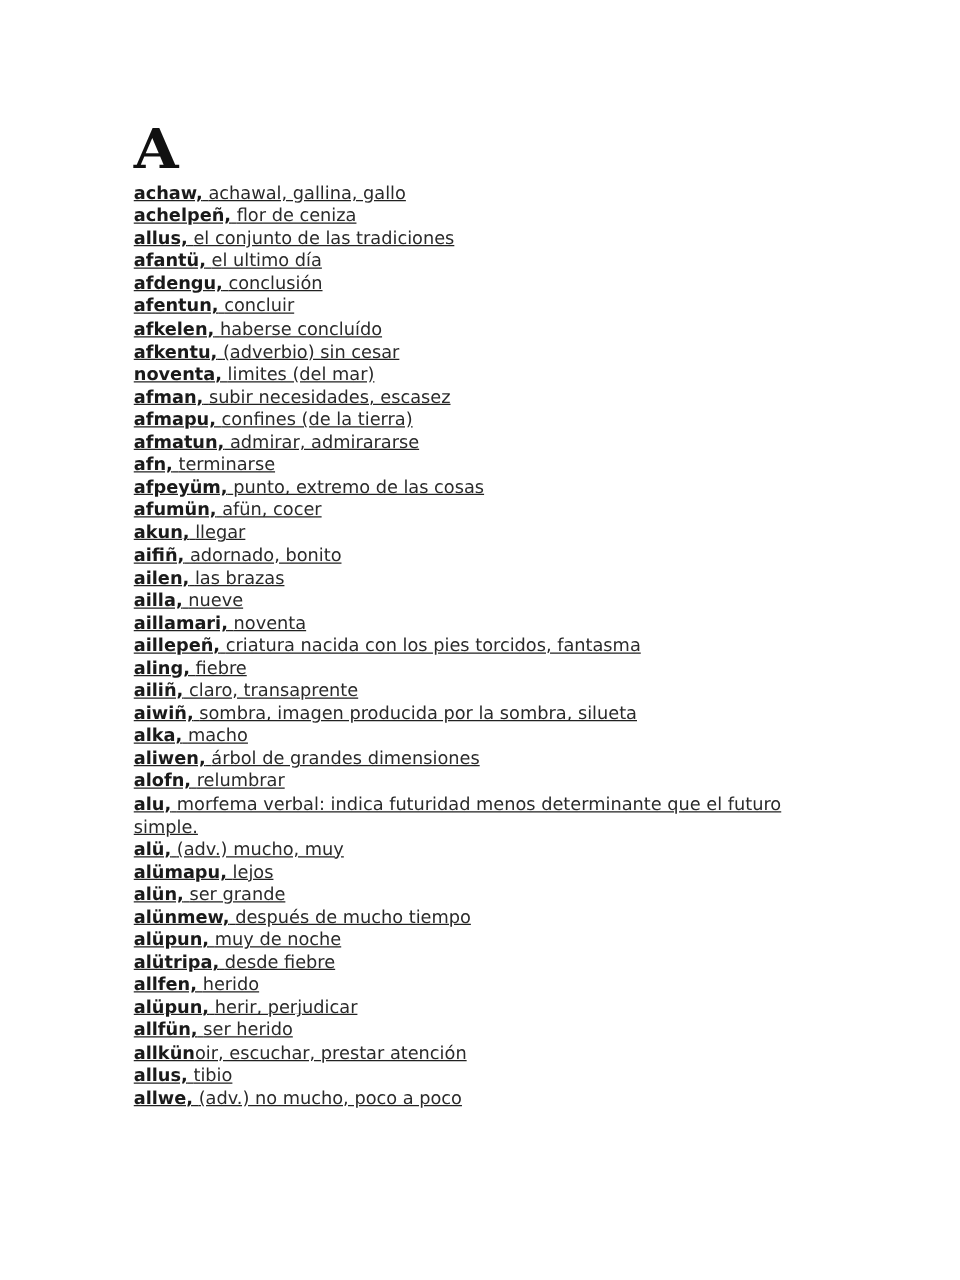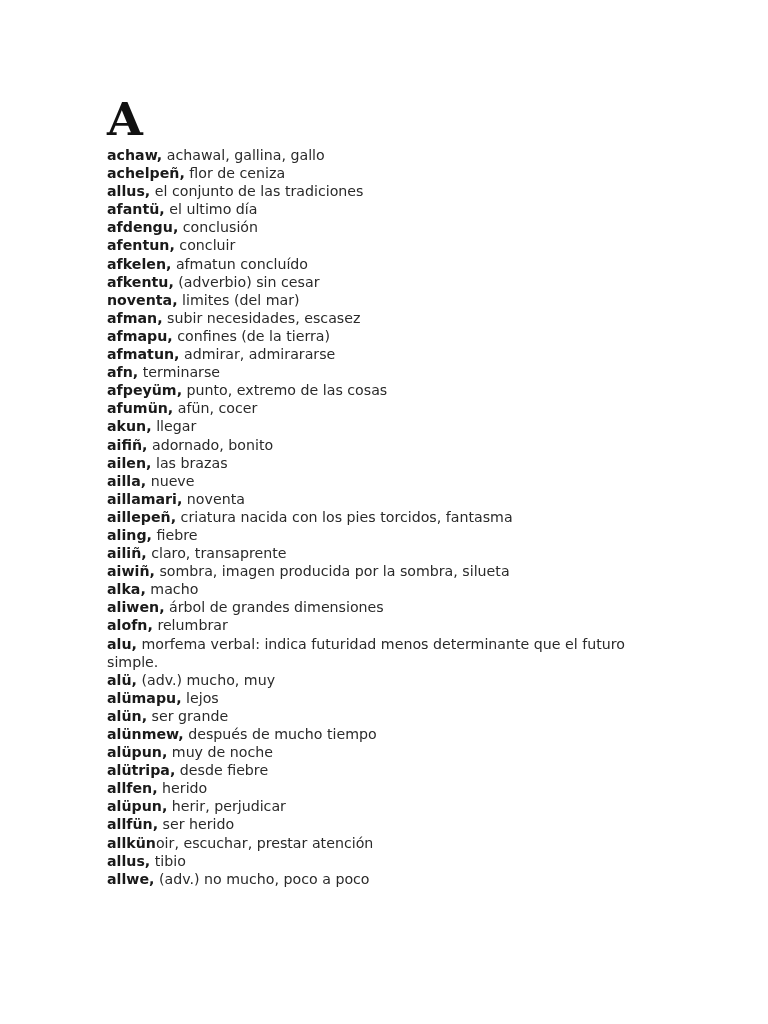--- a/index.html
+++ b/index.html
@@ -37,20 +37,21 @@
       list-style: none;
       margin: 0;
       padding: 0;
     }
     .entry {
       font-size: 14.2px;
       line-height: 18.1px;
       margin: 0;
       padding: 0;
       white-space: normal;
+      text-decoration: underline;
     }
     .term {
       font-weight: bold;
       color: #1a1a1a;
     }
     .sep {
       white-space: pre;
     }
     .def {
       color: #2a2a2a;
@@ -62,21 +63,21 @@
 <div class="page">
   <h1 class="letter-heading">A</h1>
   <ul class="entries">
 
   <li class="entry"><span class="term">achaw,</span><span class="sep"> </span><span class="def">achawal, gallina, gallo</span></li>
       <li class="entry"><span class="term">achelpeñ,</span><span class="sep"> </span><span class="def">flor de ceniza</span></li>
       <li class="entry"><span class="term">allus,</span><span class="sep"> </span><span class="def">el conjunto de las tradiciones</span></li>
       <li class="entry"><span class="term">afantü,</span><span class="sep"> </span><span class="def">el ultimo día</span></li>
       <li class="entry"><span class="term">afdengu,</span><span class="sep"> </span><span class="def">conclusión</span></li>
       <li class="entry"><span class="term">afentun,</span><span class="sep"> </span><span class="def">concluir</span></li>
-      <li class="entry"><span class="term">afkelen,</span><span class="sep"> </span><span class="def">afmatun concluído</span></li>
+      <li class="entry"><span class="term">afkelen,</span><span class="sep"> </span><span class="def">haberse concluído</span></li>
       <li class="entry"><span class="term">afkentu,</span><span class="sep"> </span><span class="def">(adverbio) sin cesar</span></li>
       <li class="entry"><span class="term">noventa,</span><span class="sep"> </span><span class="def">limites (del mar)</span></li>
       <li class="entry"><span class="term">afman,</span><span class="sep"> </span><span class="def">subir necesidades, escasez</span></li>
       <li class="entry"><span class="term">afmapu,</span><span class="sep"> </span><span class="def">confines (de la tierra)</span></li>
       <li class="entry"><span class="term">afmatun,</span><span class="sep"> </span><span class="def">admirar, admirararse</span></li>
       <li class="entry"><span class="term">afn,</span><span class="sep"> </span><span class="def">terminarse</span></li>
       <li class="entry"><span class="term">afpeyüm,</span><span class="sep"> </span><span class="def">punto, extremo de las cosas</span></li>
       <li class="entry"><span class="term">afumün,</span><span class="sep"> </span><span class="def">afün, cocer</span></li>
       <li class="entry"><span class="term">akun,</span><span class="sep"> </span><span class="def">llegar</span></li>
       <li class="entry"><span class="term">aifiñ,</span><span class="sep"> </span><span class="def">adornado, bonito</span></li>

